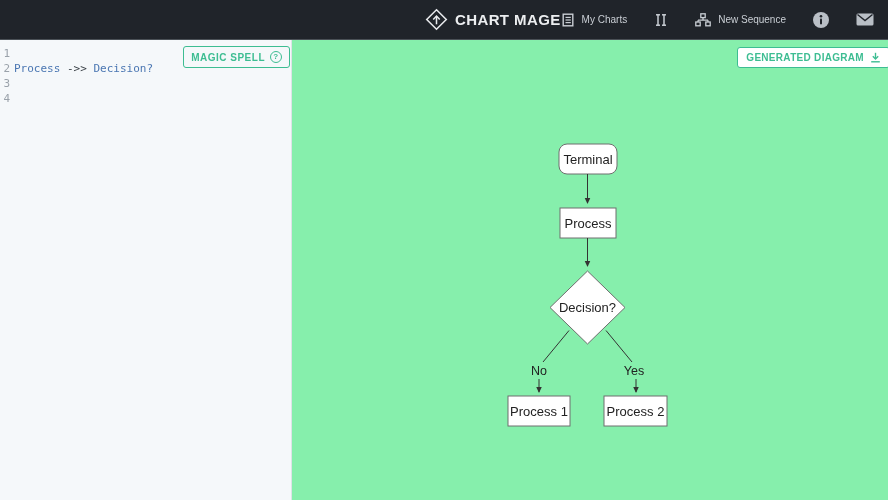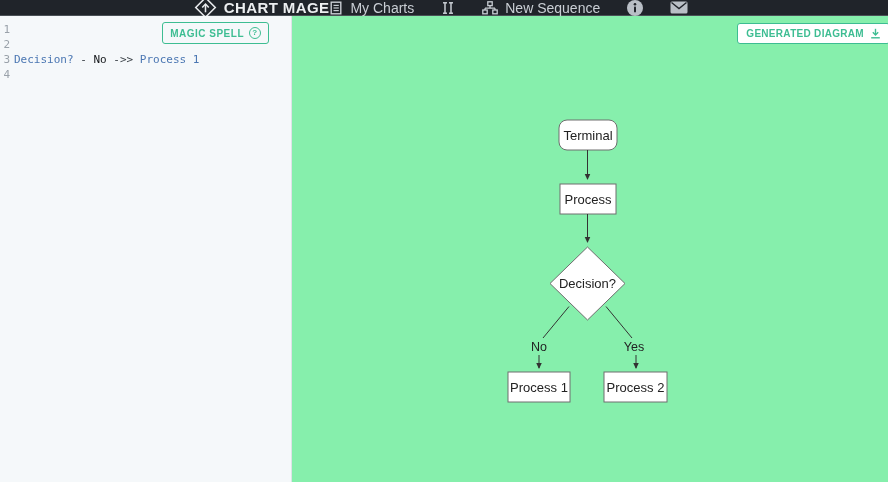--- a/index.html
+++ b/index.html
@@ -5,33 +5,33 @@
   * { box-sizing: border-box; }
   html,body { margin:0; padding:0; }
   body {
     width:888px; height:500px; overflow:hidden;
     background:#fff;
     font-family:"Liberation Sans", sans-serif;
   }
 
   
   header {
-    height:16px; background:var(--header-bg,#20242a);
+    height:40px; background:var(--header-bg,#20242a);
     border-bottom:1px solid #4a5056;
-    display:flex; align-items:center; justify-content:center;
+    display:flex; align-items:center; justify-content:flex-end;
     padding:0 14px 0 8px;
   }
   .logo { display:flex; align-items:center; gap:7px; cursor:pointer; }
   .logo-text {
     color:#eceef0; font-weight:bold; font-size:15px; letter-spacing:.4px;
   }
   nav { display:flex; align-items:center; gap:26px; }
   .nav-item {
     display:flex; align-items:center; gap:7px;
-    color:#c9ced4; font-size:14px; cursor:pointer; white-space:nowrap;
+    color:#c9ced4; font-size:10px; cursor:pointer; white-space:nowrap;
   }
   .icon-btn { display:flex; align-items:center; cursor:pointer; }
 
   
   .main { display:flex; height:466px; }
 
   
   .editor {
     width:292px; flex:none; position:relative;
     background:#f5f8fa; border-right:1px solid #dde3e8;
@@ -44,21 +44,21 @@
   }
   .line-number {
     width:8px; flex:none; text-align:right;
     margin:0 4px 0 2px; color:#9aa2aa;
   }
   .tok-node  { color:var(--code-node,#4a76b2); }
   .tok-op    { color:#3a4147; }
   .tok-label { color:#15181b; }
 
   .magic-spell {
-    position:absolute; top:6px; right:22px;
+    position:absolute; top:6px; right:1px;
     display:flex; align-items:center; gap:5px;
     background:transparent; cursor:pointer;
     border:1px solid var(--accent,#3dbd92); border-radius:3px;
     color:var(--accent,#3dbd92);
     font-family:"Liberation Sans",sans-serif;
     font-size:10px; font-weight:bold; letter-spacing:.5px;
     padding:4px 7px;
   }
   .help-circle {
     width:12px; height:12px; border:1px solid var(--accent,#3dbd92);
@@ -149,22 +149,22 @@
       </svg>
     </span>
   </nav>
 </header>
 
 <div class="main">
 
   <div class="editor">
     <div>
         <div class="code-line"><span class="line-number">1</span></div>
-        <div class="code-line"><span class="line-number">2</span></div>
-        <div class="code-line"><span class="line-number">3</span><span><span class="tok-node">Decision?</span><span class="tok-op"> - </span><span class="tok-label">No</span><span class="tok-op"> -&gt;&gt; </span><span class="tok-node">Process 1</span></span></div>
+        <div class="code-line"><span class="line-number">2</span><span><span class="tok-node">Process</span><span class="tok-op"> -&gt;&gt; </span><span class="tok-node">Decision?</span></span></div>
+        <div class="code-line"><span class="line-number">3</span></div>
         <div class="code-line"><span class="line-number">4</span></div>
       </div>
     <button class="magic-spell">
       <span>MAGIC SPELL</span>
       <span class="help-circle">?</span>
     </button>
   </div>
 
   <div class="canvas">
     <button class="generated">

